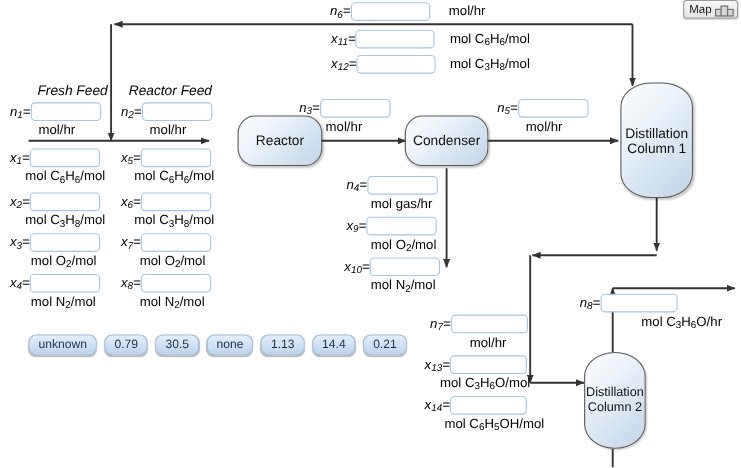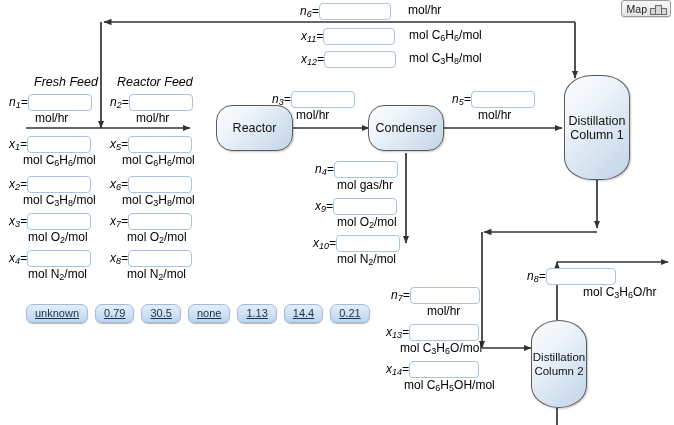--- a/index.html
+++ b/index.html
@@ -51,21 +51,20 @@
   
   #tokens{position:absolute;left:26px;top:303px;}
   .pill{
     display:inline-block;margin-right:7px;
     padding:2px 8px 3px 8px;
     font-size:11px;line-height:12px;color:#17324a;
     background:linear-gradient(to bottom,#e3eefb 0%,#cfe0f3 55%,#bcd4ee 100%);
     border:1px solid #9fbcd8;border-radius:7px;
     box-shadow:0 1px 1px rgba(0,0,0,0.30);
     white-space:nowrap;
-    text-decoration:underline;
   }
 
   
   #mapbtn{
     position:absolute;right:3px;top:0px;
     height:17px;box-sizing:border-box;
     padding:1px 4px 0 5px;
     background:linear-gradient(to bottom,#f7f7f7,#e3e3e3);
     border:1px solid #9a9a9a;border-radius:3px;
     font-size:10.5px;line-height:14px;color:#222;

